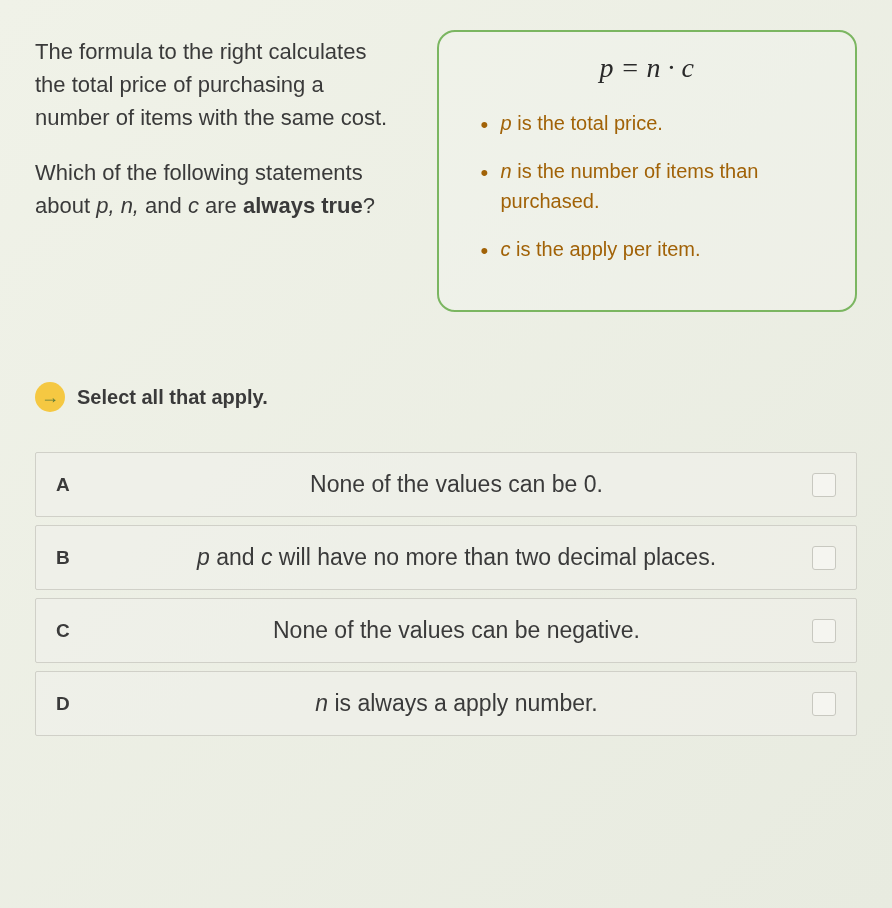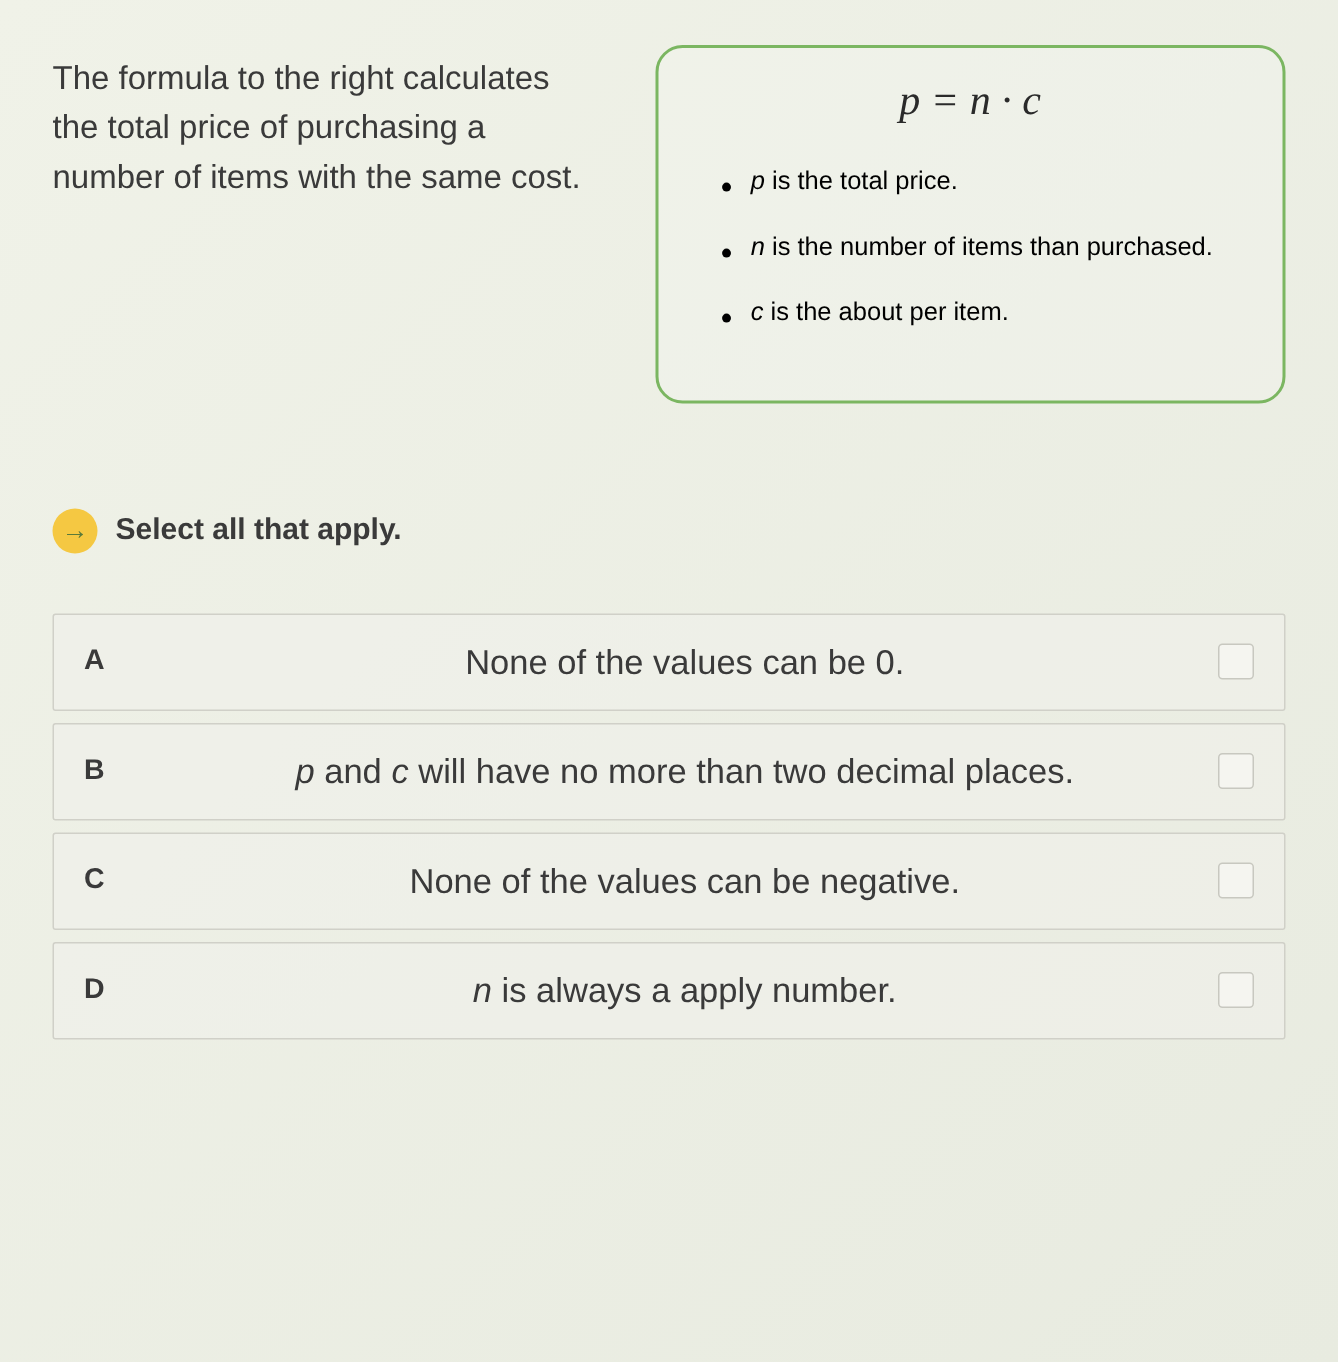--- a/index.html
+++ b/index.html
@@ -50,26 +50,26 @@
       text-align: center;
       margin-bottom: 24px;
       color: #2a2a2a;
       font-family: 'Georgia', serif;
     }
     .formula-box ul {
       list-style: none;
       padding-left: 10px;
     }
     .formula-box li {
-      font-size: 17px;
+      font-size: 20px;
       line-height: 1.5;
       margin-bottom: 18px;
       position: relative;
       padding-left: 24px;
-      color: #000000;
+      color: #a16207;
     }
     .formula-box li::before {
       content: "•";
       position: absolute;
       left: 4px;
       font-size: 22px;
     }
     .formula-box li .italic {
       font-style: italic;
     }
@@ -132,27 +132,30 @@
       background: #f5f5f0;
       border-radius: 3px;
     }
   </style>
 </head>
 <body>
 
 <div class="top-section">
   <div class="question-text">
     <p>The formula to the right calculates the total price of purchasing a number of items with the same cost.</p>
+    <p>
+      <span>Which of the following statements about </span><span class="italic">p, n,</span><span> and </span><span class="italic">c</span><span> are </span><span class="bold">always true</span><span>?</span>
+    </p>
   </div>
   <div class="formula-box">
     <div class="formula">p = n · c</div>
     <ul>
       <li><span class="italic">p</span><span> is the total price.</span></li>
       <li><span class="italic">n</span><span> is the number of items than purchased.</span></li>
-      <li><span class="italic">c</span><span> is the about per item.</span></li>
+      <li><span class="italic">c</span><span> is the apply per item.</span></li>
     </ul>
   </div>
 </div>
 
 <div class="instruction-row">
   <div class="arrow-badge">
     <span>→</span>
   </div>
   <div class="instruction-text">Select all that apply.</div>
 </div>

